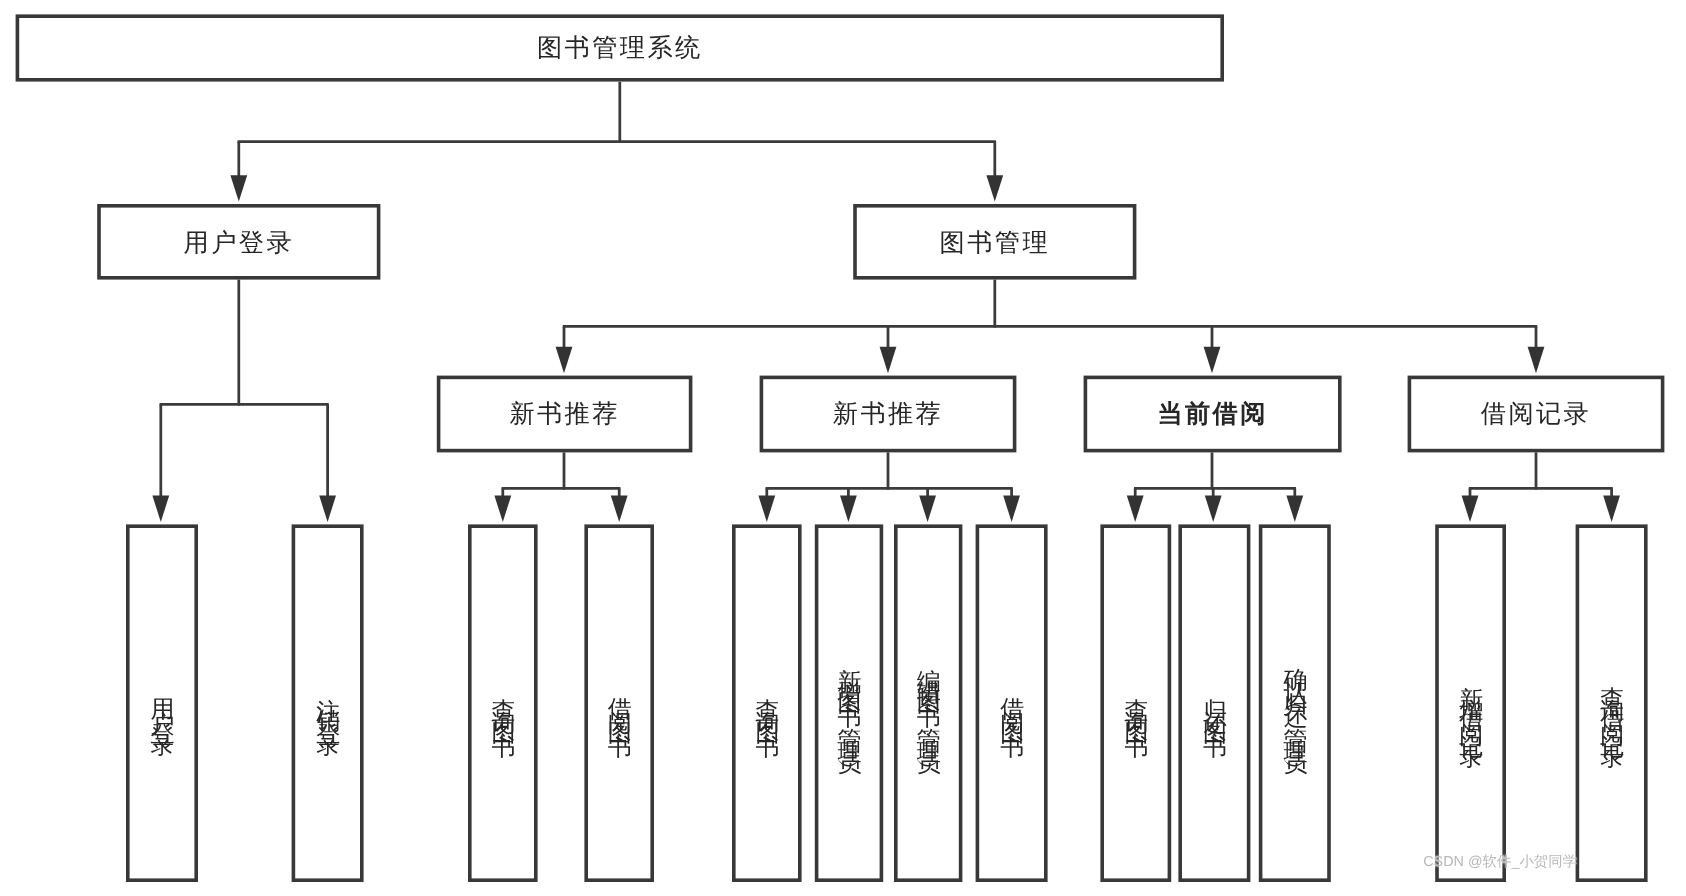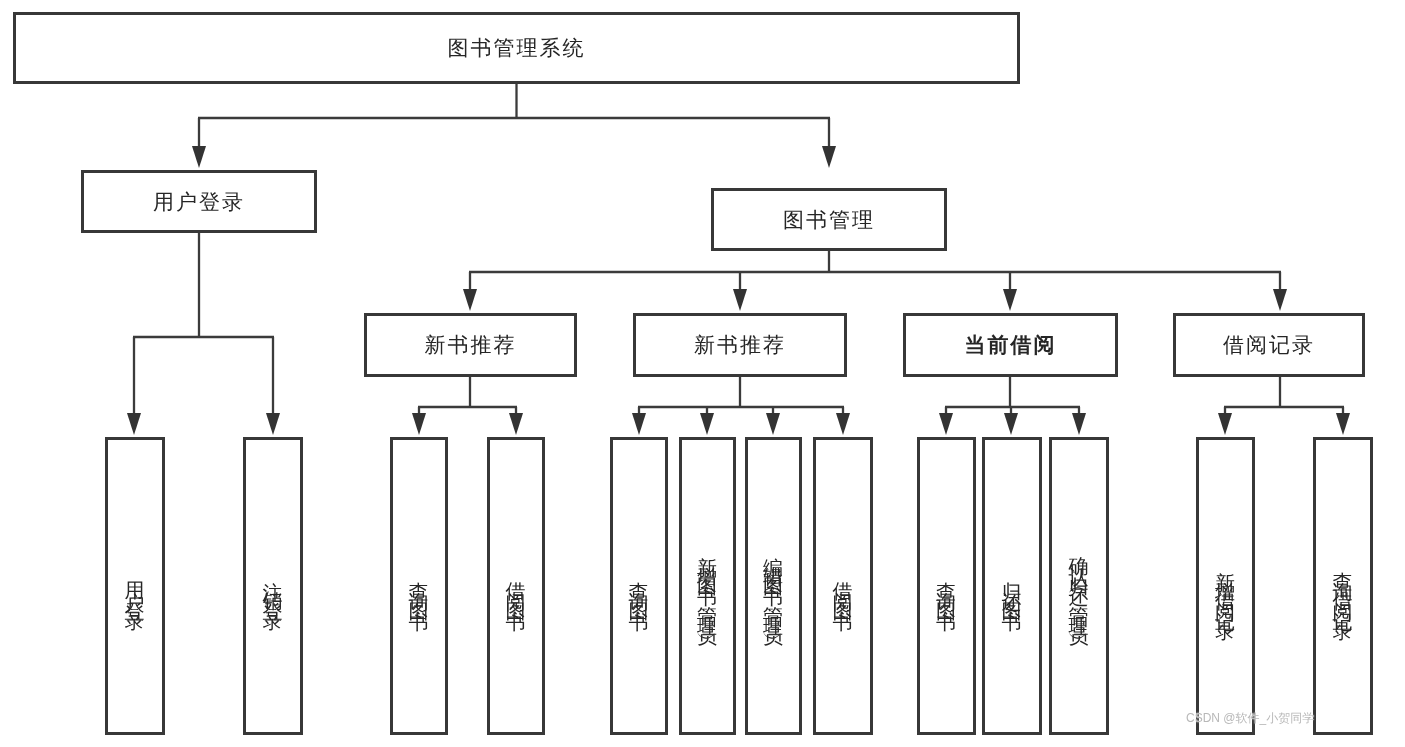--- a/index.html
+++ b/index.html
@@ -22,27 +22,27 @@
   }
   .h-node{font-size:21px;letter-spacing:2px;}
   .v-node{
     font-size:20px;
     writing-mode:vertical-rl;
     text-orientation:mixed;
     letter-spacing:10px;
     line-height:1;
   }
   
-  .pos-root{left:13px;top:12px;width:1007px;height:72px;}
+  .pos-root{left:13px;top:12px;width:1007px;height:56px;}
   .pos-user{left:81px;top:170px;width:236px;height:63px;}
-  .pos-book{left:711px;top:188px;width:236px;height:63px;}
+  .pos-book{left:711px;top:170px;width:236px;height:63px;}
   .pos-recommend{left:364px;top:313px;width:213px;height:64px;}
   .pos-borrow{left:633px;top:313px;width:214px;height:64px;}
   .pos-current{left:903px;top:313px;width:215px;height:64px;font-weight:bold;}
-  .pos-records{left:1173px;top:313px;width:192px;height:64px;}
+  .pos-records{left:1173px;top:313px;width:214px;height:64px;}
   
   .pos-l1{left:105px;top:437px;width:60px;height:298px;}
   .pos-l2{left:243px;top:437px;width:60px;height:298px;}
   .pos-l3{left:390px;top:437px;width:58px;height:298px;}
   .pos-l4{left:487px;top:437px;width:58px;height:298px;}
   .pos-l5{left:610px;top:437px;width:58px;height:298px;}
   .pos-l6{left:679px;top:437px;width:57px;height:298px;}
   .pos-l7{left:745px;top:437px;width:57px;height:298px;}
   .pos-l8{left:813px;top:437px;width:60px;height:298px;}
   .pos-l9{left:917px;top:437px;width:59px;height:298px;}

